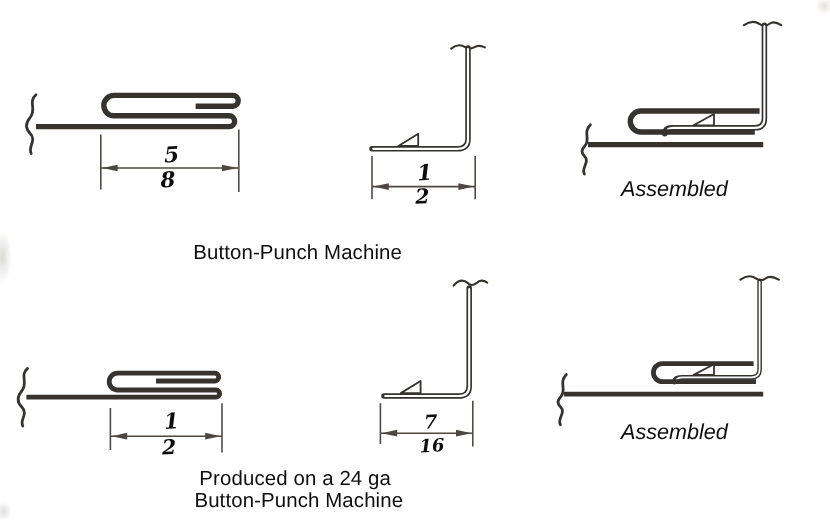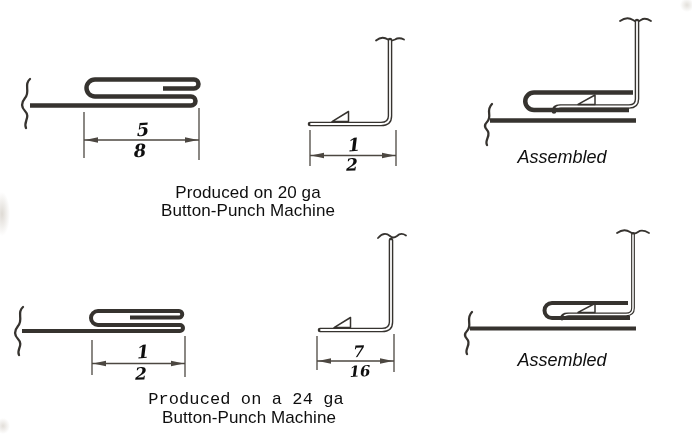--- a/index.html
+++ b/index.html
@@ -122,22 +122,21 @@
 
   <div class="t frac" style="left:143px;top:352px;font-size:18px;transform:translate(-50%,-50%) rotate(-4deg);">1</div>
   <div class="t frac" style="left:141px;top:374px;font-size:17px;transform:translate(-50%,-50%) rotate(-2deg);">2</div>
 
   <div class="t frac" style="left:359px;top:352px;font-size:16px;transform:translate(-50%,-50%) rotate(-2deg);">7</div>
   <div class="t frac" style="left:360px;top:371.5px;font-size:15px;transform:translate(-50%,-50%) rotate(-3deg);">16</div>
 
   <div class="t asm" style="left:562px;top:156.5px;">Assembled</div>
   <div class="t asm" style="left:562px;top:360px;">Assembled</div>
 
-  <div class="t cap" style="left:248px;top:191.5px;">Produced on 20 ga</div>
   <div class="t cap" style="left:248px;top:209.5px;">Button-Punch Machine</div>
 
-  <div class="t cap" style="left:246px;top:398.5px;font-family:Liberation Mono, monospace;">Produced on a 24 ga</div>
+  <div class="t cap" style="left:246px;top:398.5px;">Produced on a 24 ga</div>
   <div class="t cap" style="left:249px;top:416.5px;">Button-Punch Machine</div>
 
   <div class="smudge" style="left:-6px;top:192px;width:16px;height:44px;background:radial-gradient(closest-side,#dedad4,transparent);"></div>
   <div class="smudge" style="left:-4px;top:418px;width:14px;height:16px;background:radial-gradient(closest-side,#e2ded9,transparent);"></div>
   <div class="smudge" style="left:680px;top:-2px;width:14px;height:14px;background:radial-gradient(closest-side,#e3e0db,transparent);"></div>
 </div>
 
 </body></html>

